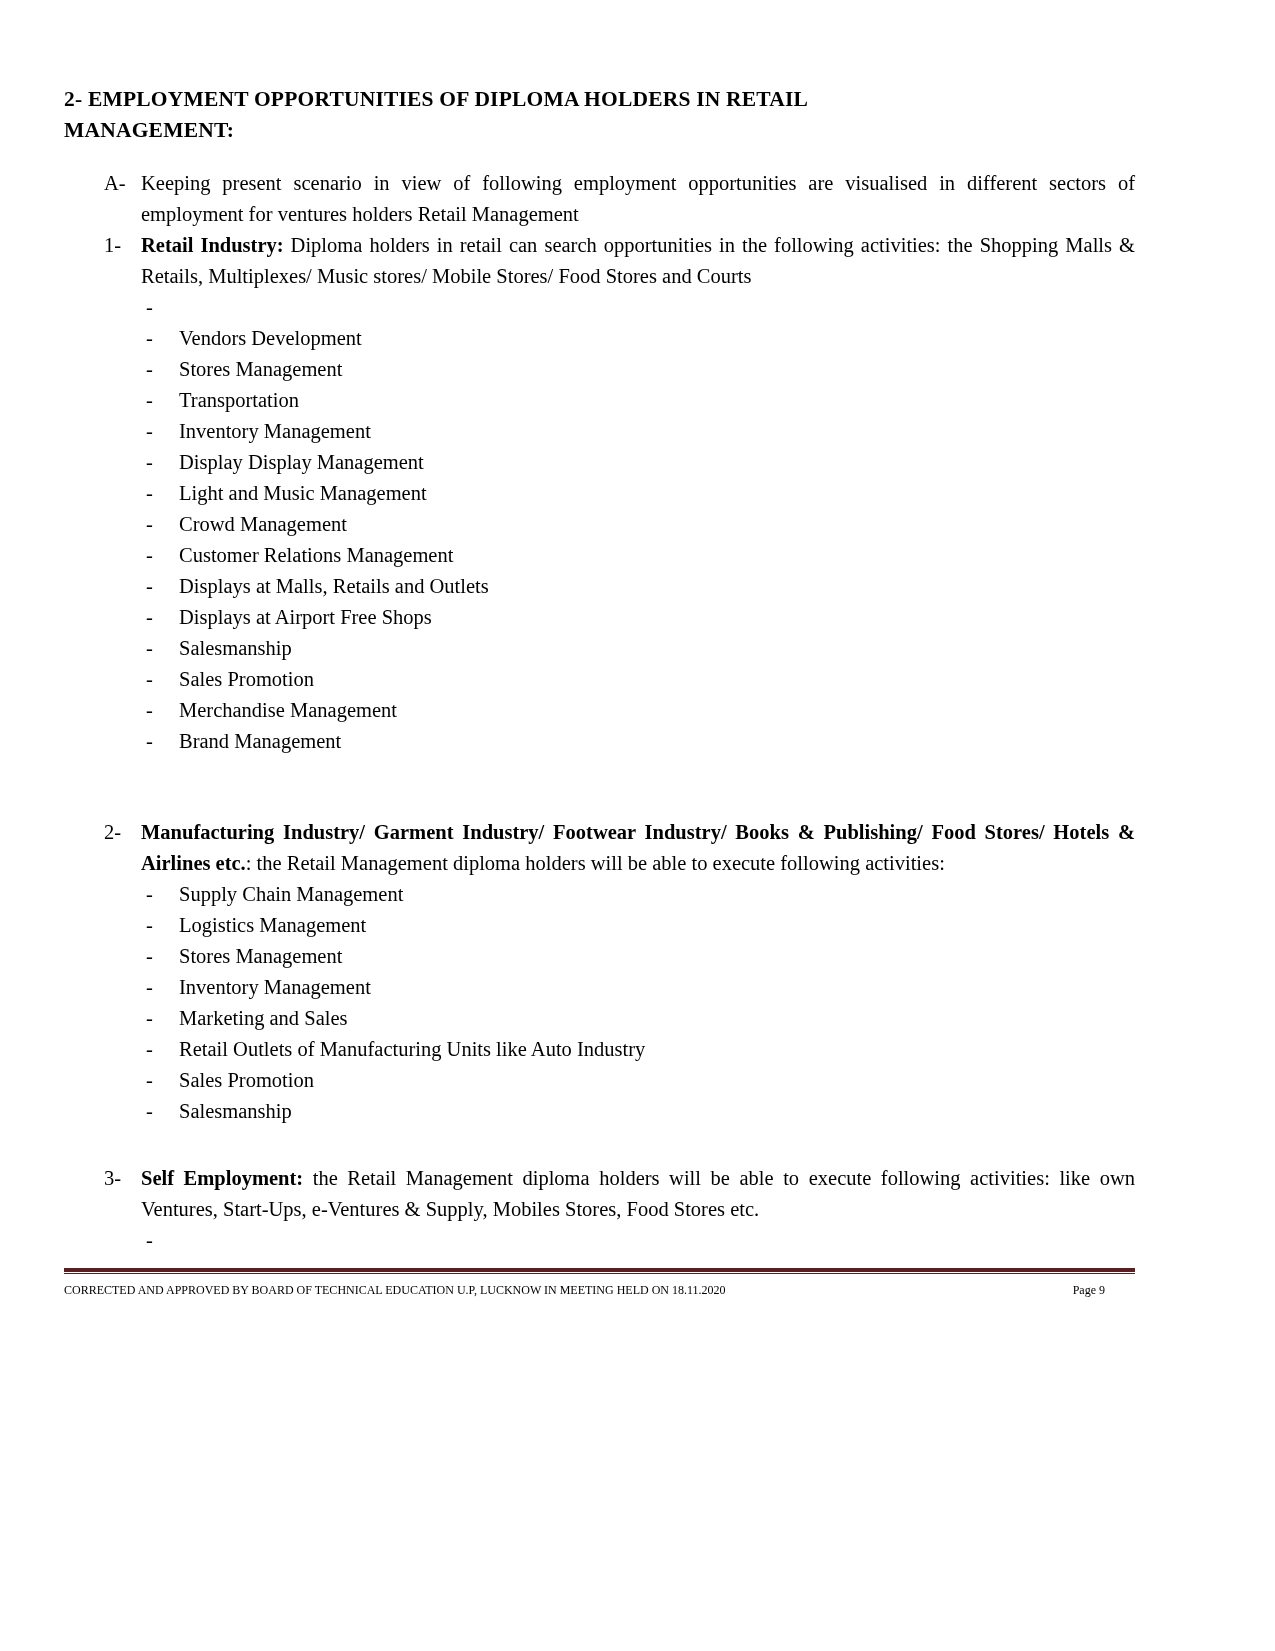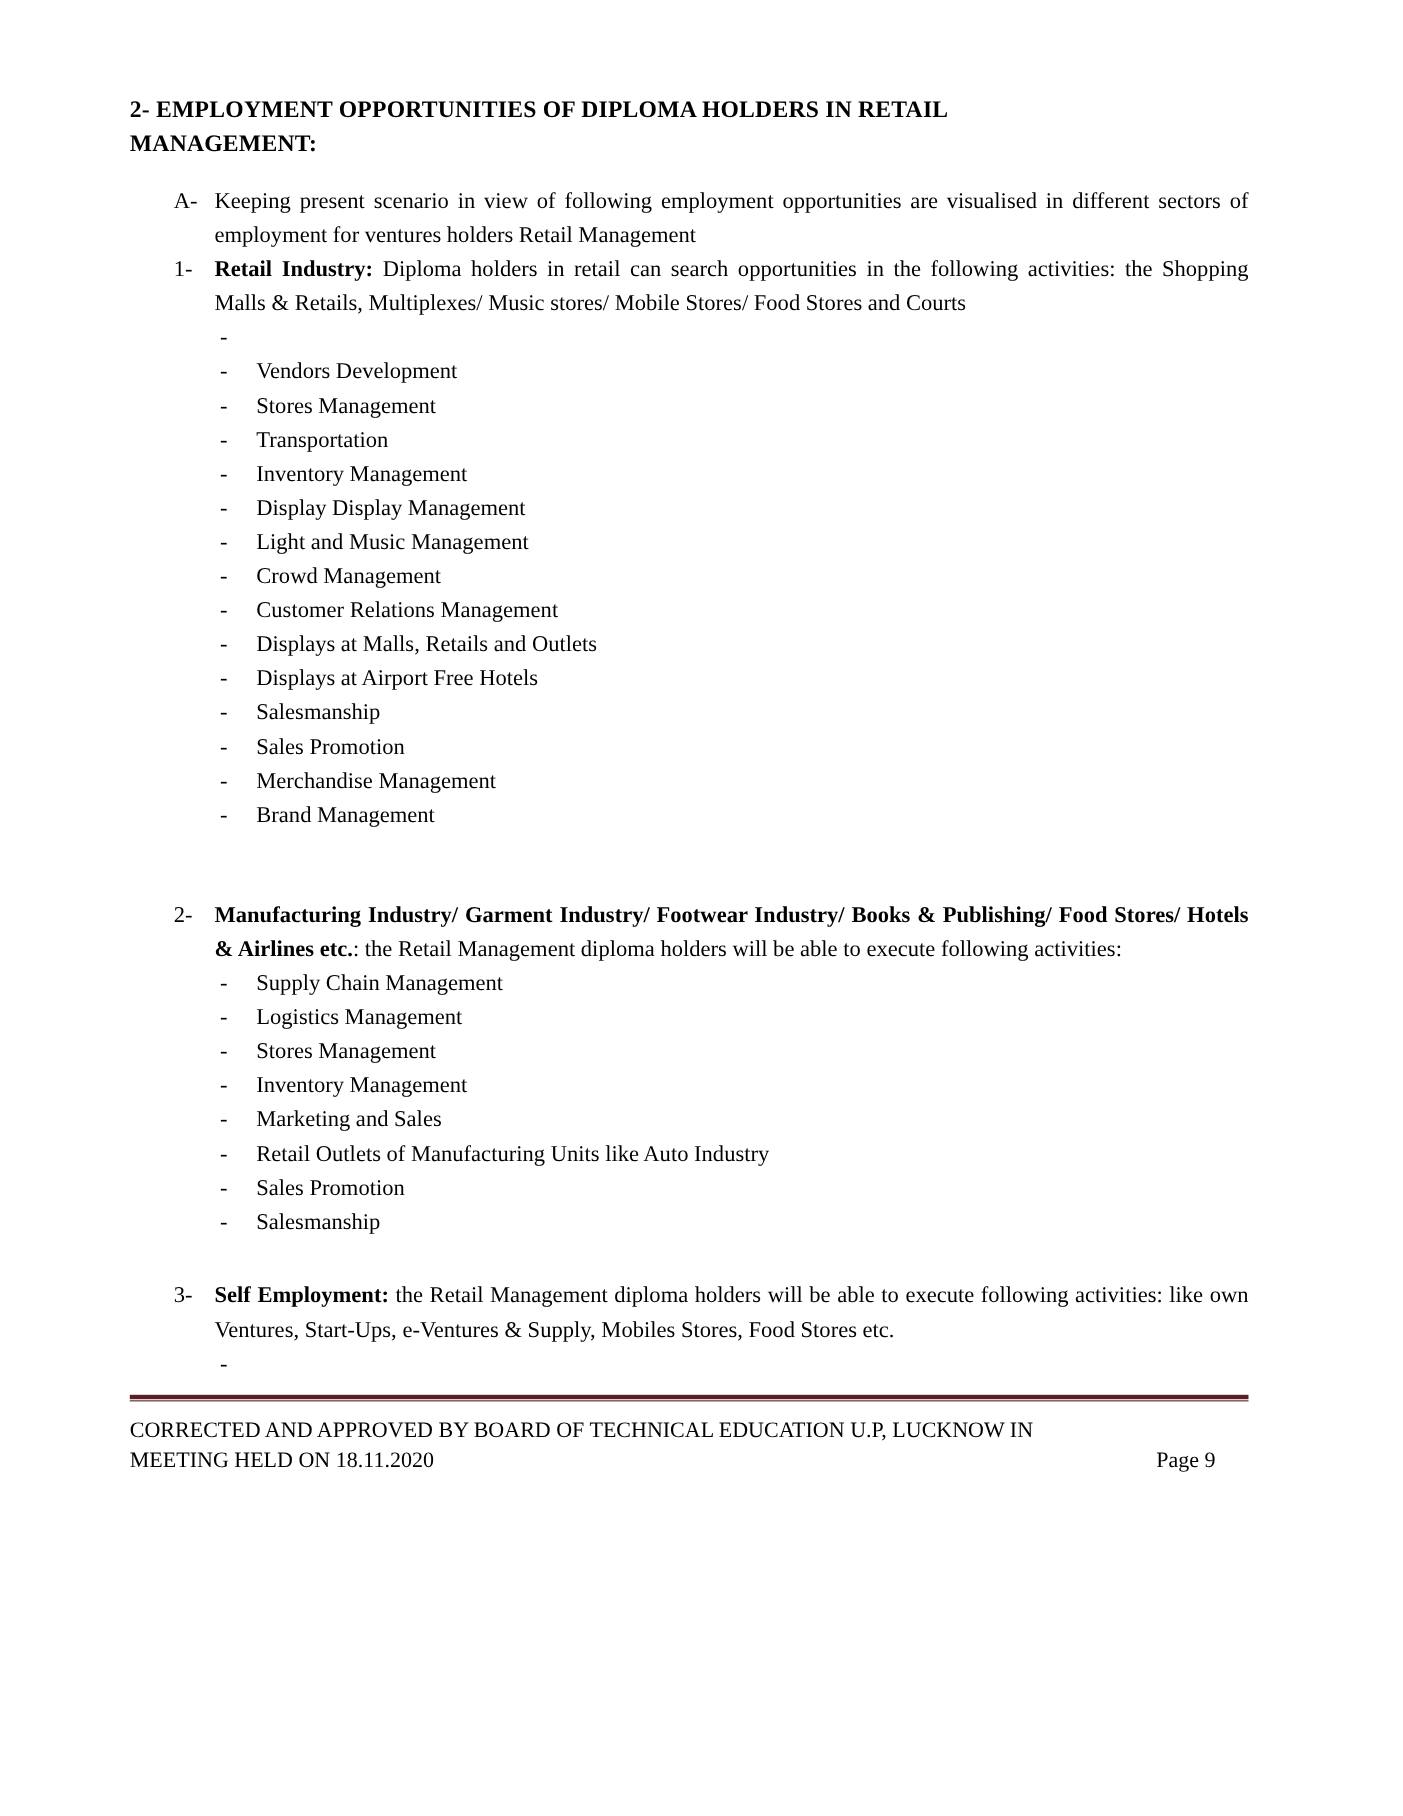--- a/index.html
+++ b/index.html
@@ -7,21 +7,21 @@
     width: 1275px;
     height: 1651px;
     background: #ffffff;
     color: #000000;
     font-family: "Liberation Serif", serif;
   }
   .page {
     box-sizing: border-box;
     width: 1275px;
     height: 1651px;
-    padding: 84px 140px 0 118px;
+    padding: 84px 140px 0 64px;
     position: relative;
   }
   .heading {
     margin: 0;
     font-weight: bold;
     font-size: 21.5px;
     line-height: 31px;
     max-width: 870px;
     letter-spacing: 0.2px;
   }
@@ -58,22 +58,22 @@
     height: 0;
     border-top: 4px solid #5a1f22;
     border-bottom: 1px solid #5a1f22;
     padding-top: 1px;
     width: 100%;
   }
   .footer {
     display: flex;
     align-items: flex-end;
     justify-content: space-between;
-    margin-top: 12px;
-    font-size: 20px;
+    margin-top: 2px;
+    font-size: 12px;
     line-height: 28px;
   }
   .footer-text { max-width: 860px; }
   .page-number { white-space: nowrap; padding-right: 30px; }
 </style>
 </head>
 <body>
 
 <div class="page">
 
@@ -125,21 +125,21 @@
           <div class="bullet">
               <span class="dash">-</span>
               <span>Customer Relations Management</span>
             </div>
           <div class="bullet">
               <span class="dash">-</span>
               <span>Displays at Malls, Retails and Outlets</span>
             </div>
           <div class="bullet">
               <span class="dash">-</span>
-              <span>Displays at Airport Free Hotels</span>
+              <span>Displays at Airport Free Shops</span>
             </div>
           <div class="bullet">
               <span class="dash">-</span>
               <span>Salesmanship</span>
             </div>
           <div class="bullet">
               <span class="dash">-</span>
               <span>Sales Promotion</span>
             </div>
           <div class="bullet">

